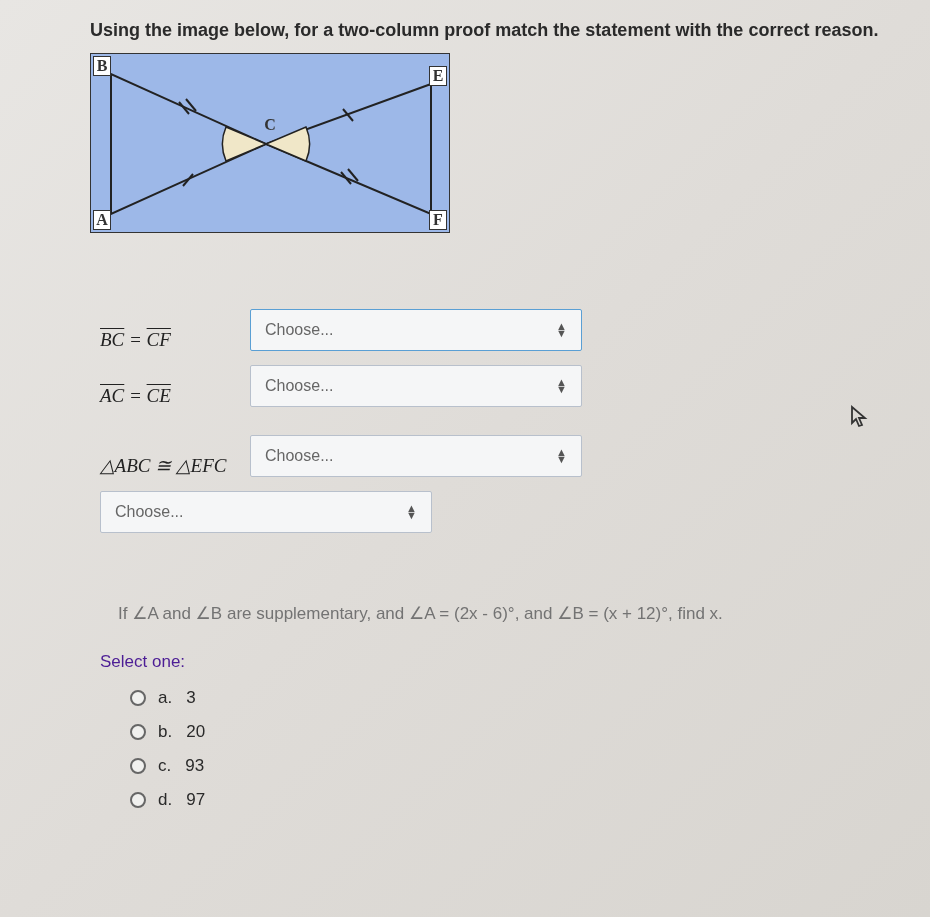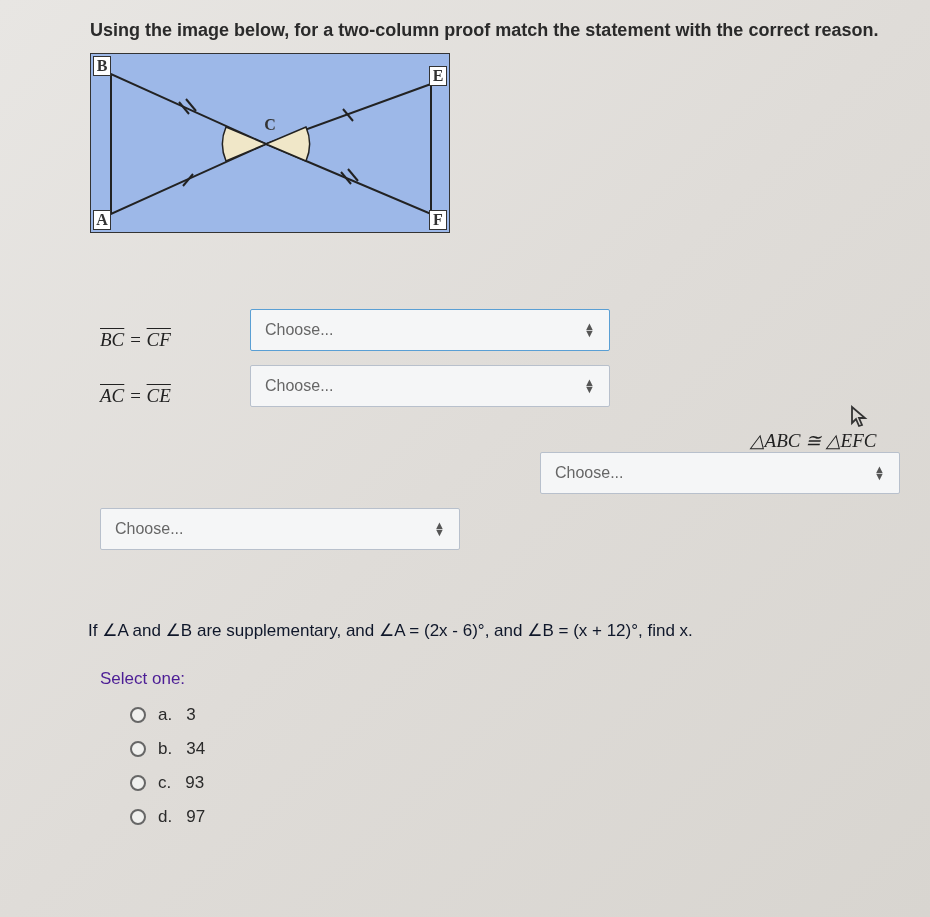--- a/index.html
+++ b/index.html
@@ -45,21 +45,21 @@
       font-size: 19px;
       font-family: 'Times New Roman', serif;
       font-style: italic;
       color: #222;
     }
     .overline {
       text-decoration: overline;
       font-style: italic;
     }
     .dropdown {
-      width: 360px;
+      width: 332px;
       height: 42px;
       border: 1px solid #b8c0cc;
       background: #f5f6f7;
       display: flex;
       align-items: center;
       justify-content: space-between;
       padding: 0 14px;
       color: #666;
       font-size: 16px;
       border-radius: 2px;
@@ -68,23 +68,23 @@
       border: 1px solid #5a9fd4;
     }
     .updown-arrows {
       font-size: 11px;
       line-height: 7px;
       color: #555;
       display: flex;
       flex-direction: column;
     }
     .question2 {
-      margin-left: 58px;
+      margin-left: 88px;
       font-size: 17px;
-      color: #0f172a;
+      color: #737373;
       margin-bottom: 28px;
     }
     .select-one {
       margin-left: 70px;
       font-size: 17px;
       color: #4c1d95;
       margin-bottom: 16px;
     }
     .options {
       margin-left: 100px;
@@ -179,21 +179,21 @@
     </div>
     <div class="dropdown">
       <span>Choose...</span>
       <span class="updown-arrows">
           <span>▲</span>
           <span>▼</span>
         </span>
     </div>
   </div>
 
-  <div class="statement-row" style="margin-top:22px;flex-direction:column;">
+  <div class="statement-row" style="margin-top:22px;">
     <div class="statement-label">△ABC ≅ △EFC</div>
     <div class="dropdown">
       <span>Choose...</span>
       <span class="updown-arrows">
           <span>▲</span>
           <span>▼</span>
         </span>
     </div>
   </div>
 
@@ -215,21 +215,21 @@
 
 <div class="options">
   <div class="option-row">
     <div class="radio"></div>
     <span class="opt-letter">a.</span>
     <span>3</span>
   </div>
   <div class="option-row">
     <div class="radio"></div>
     <span class="opt-letter">b.</span>
-    <span>34</span>
+    <span>20</span>
   </div>
   <div class="option-row">
     <div class="radio"></div>
     <span class="opt-letter">c.</span>
     <span>93</span>
   </div>
   <div class="option-row">
     <div class="radio"></div>
     <span class="opt-letter">d.</span>
     <span>97</span>

